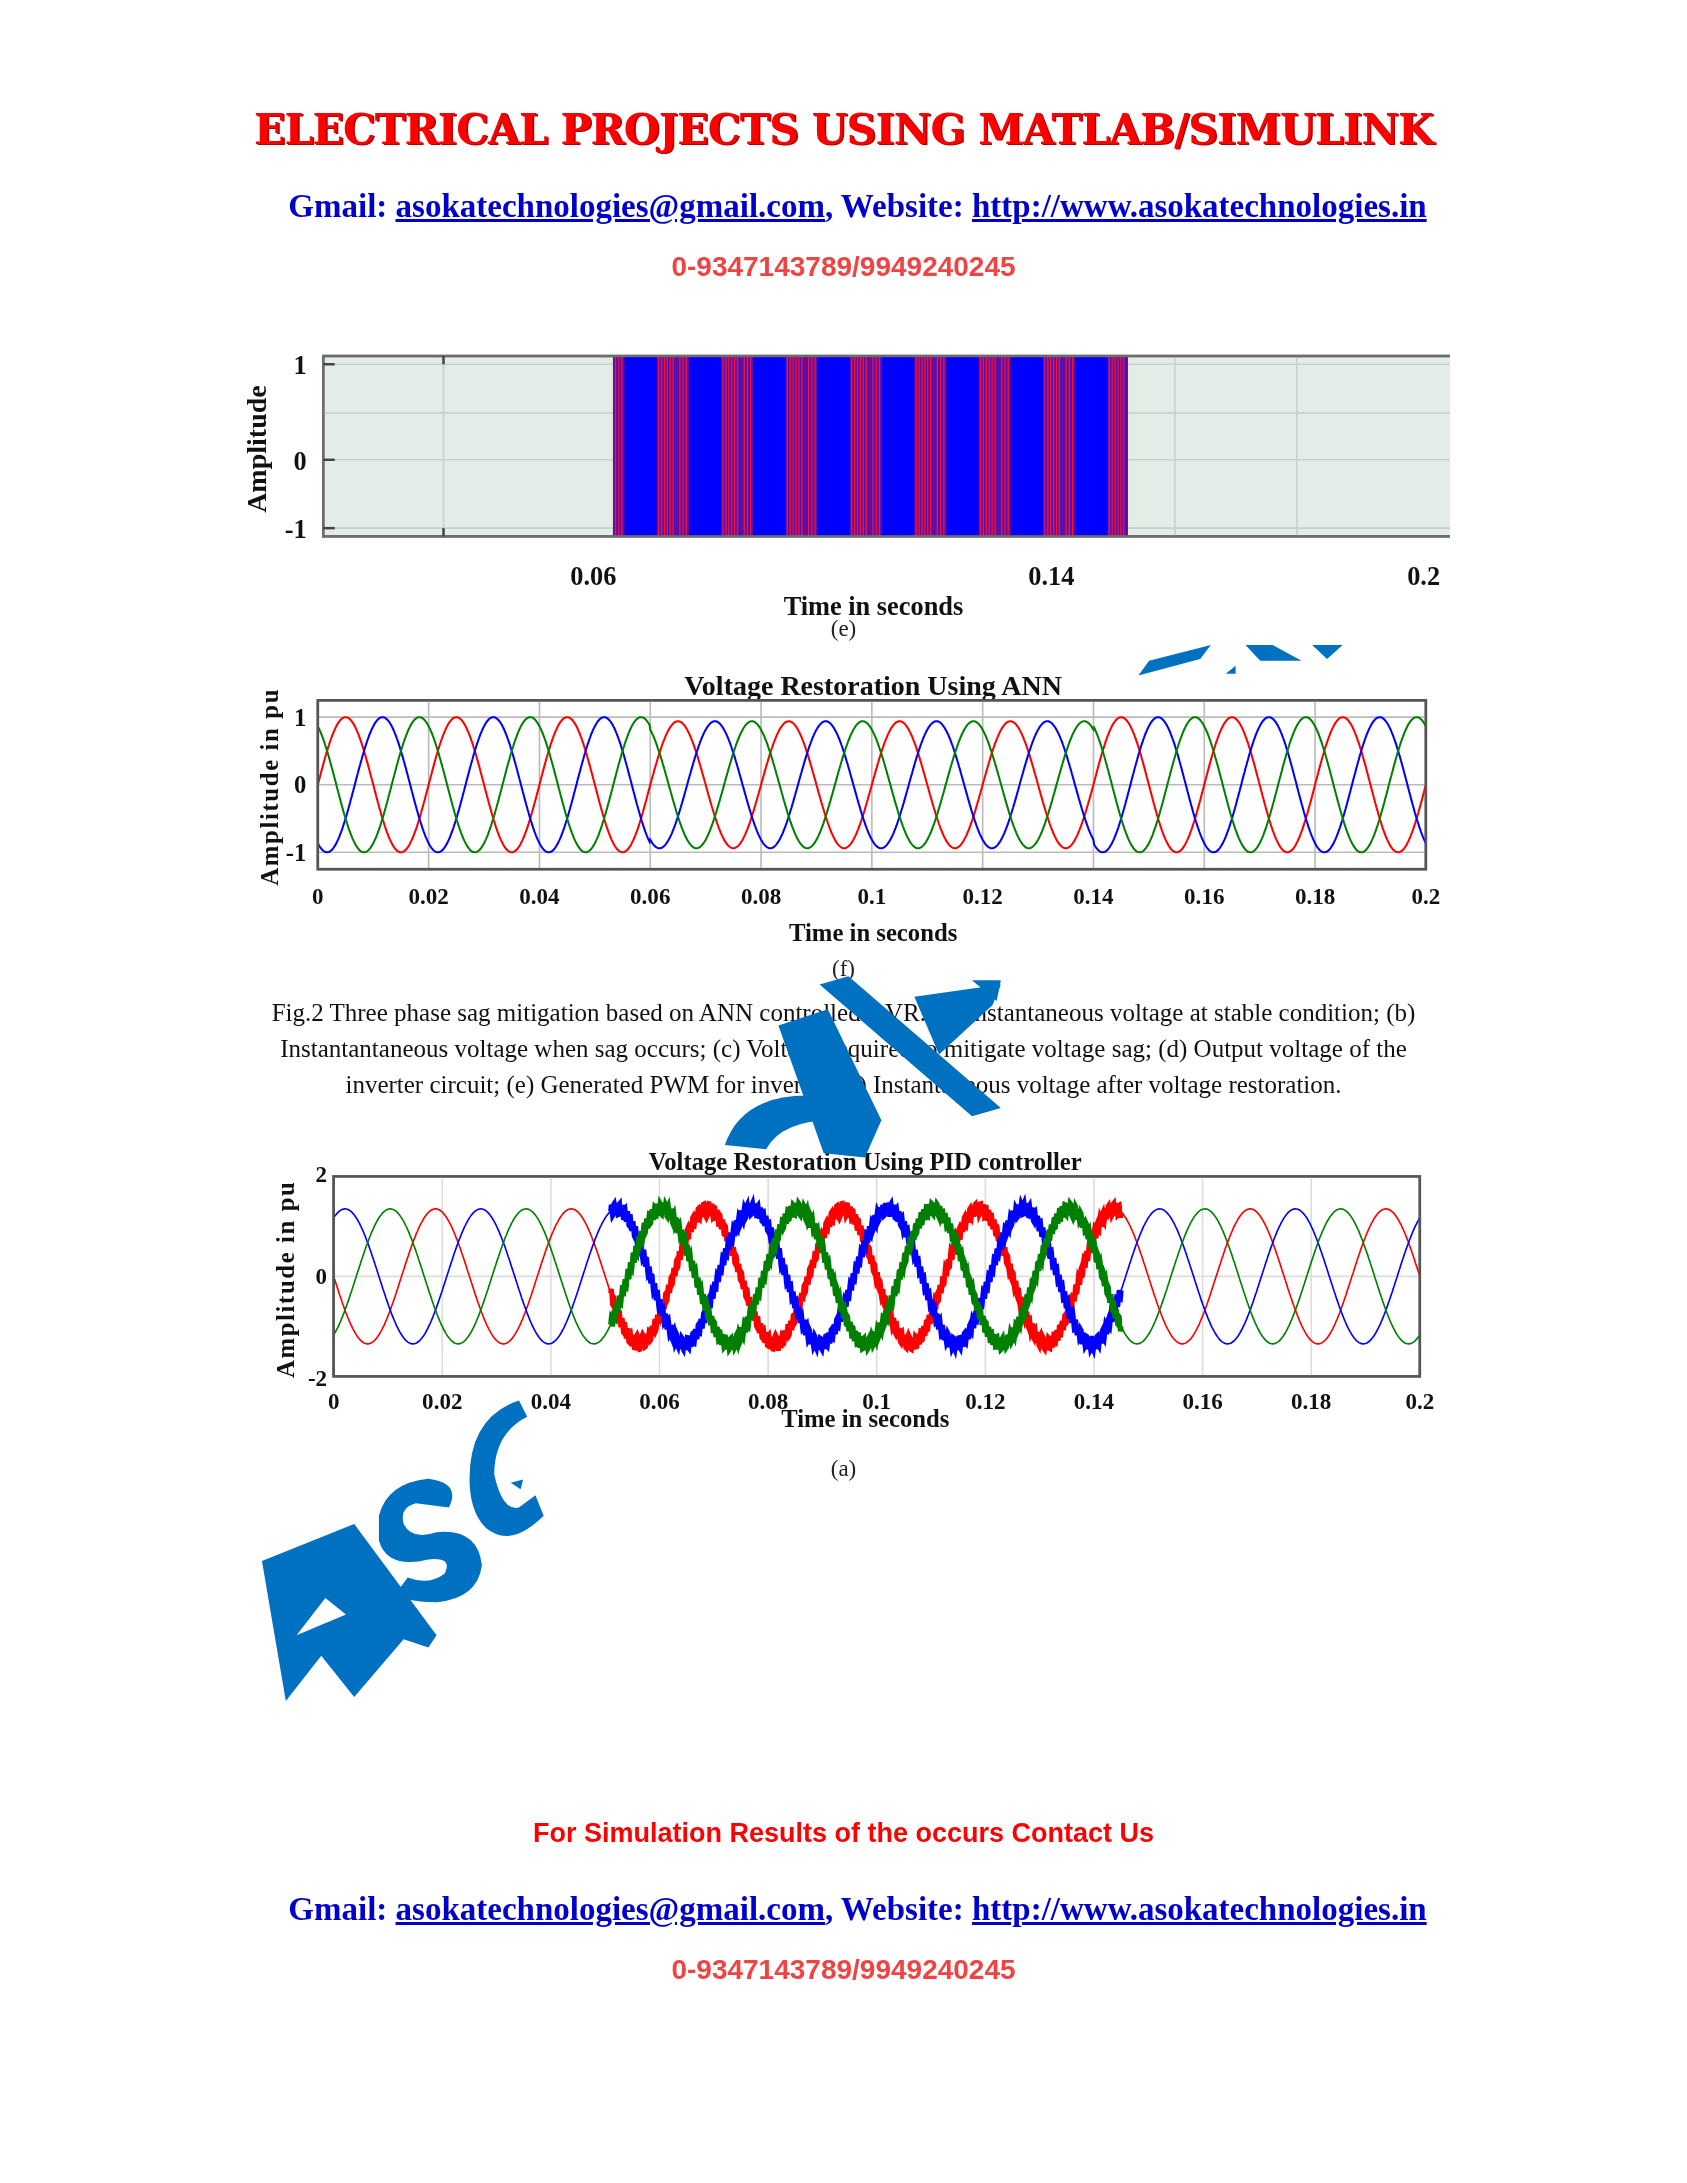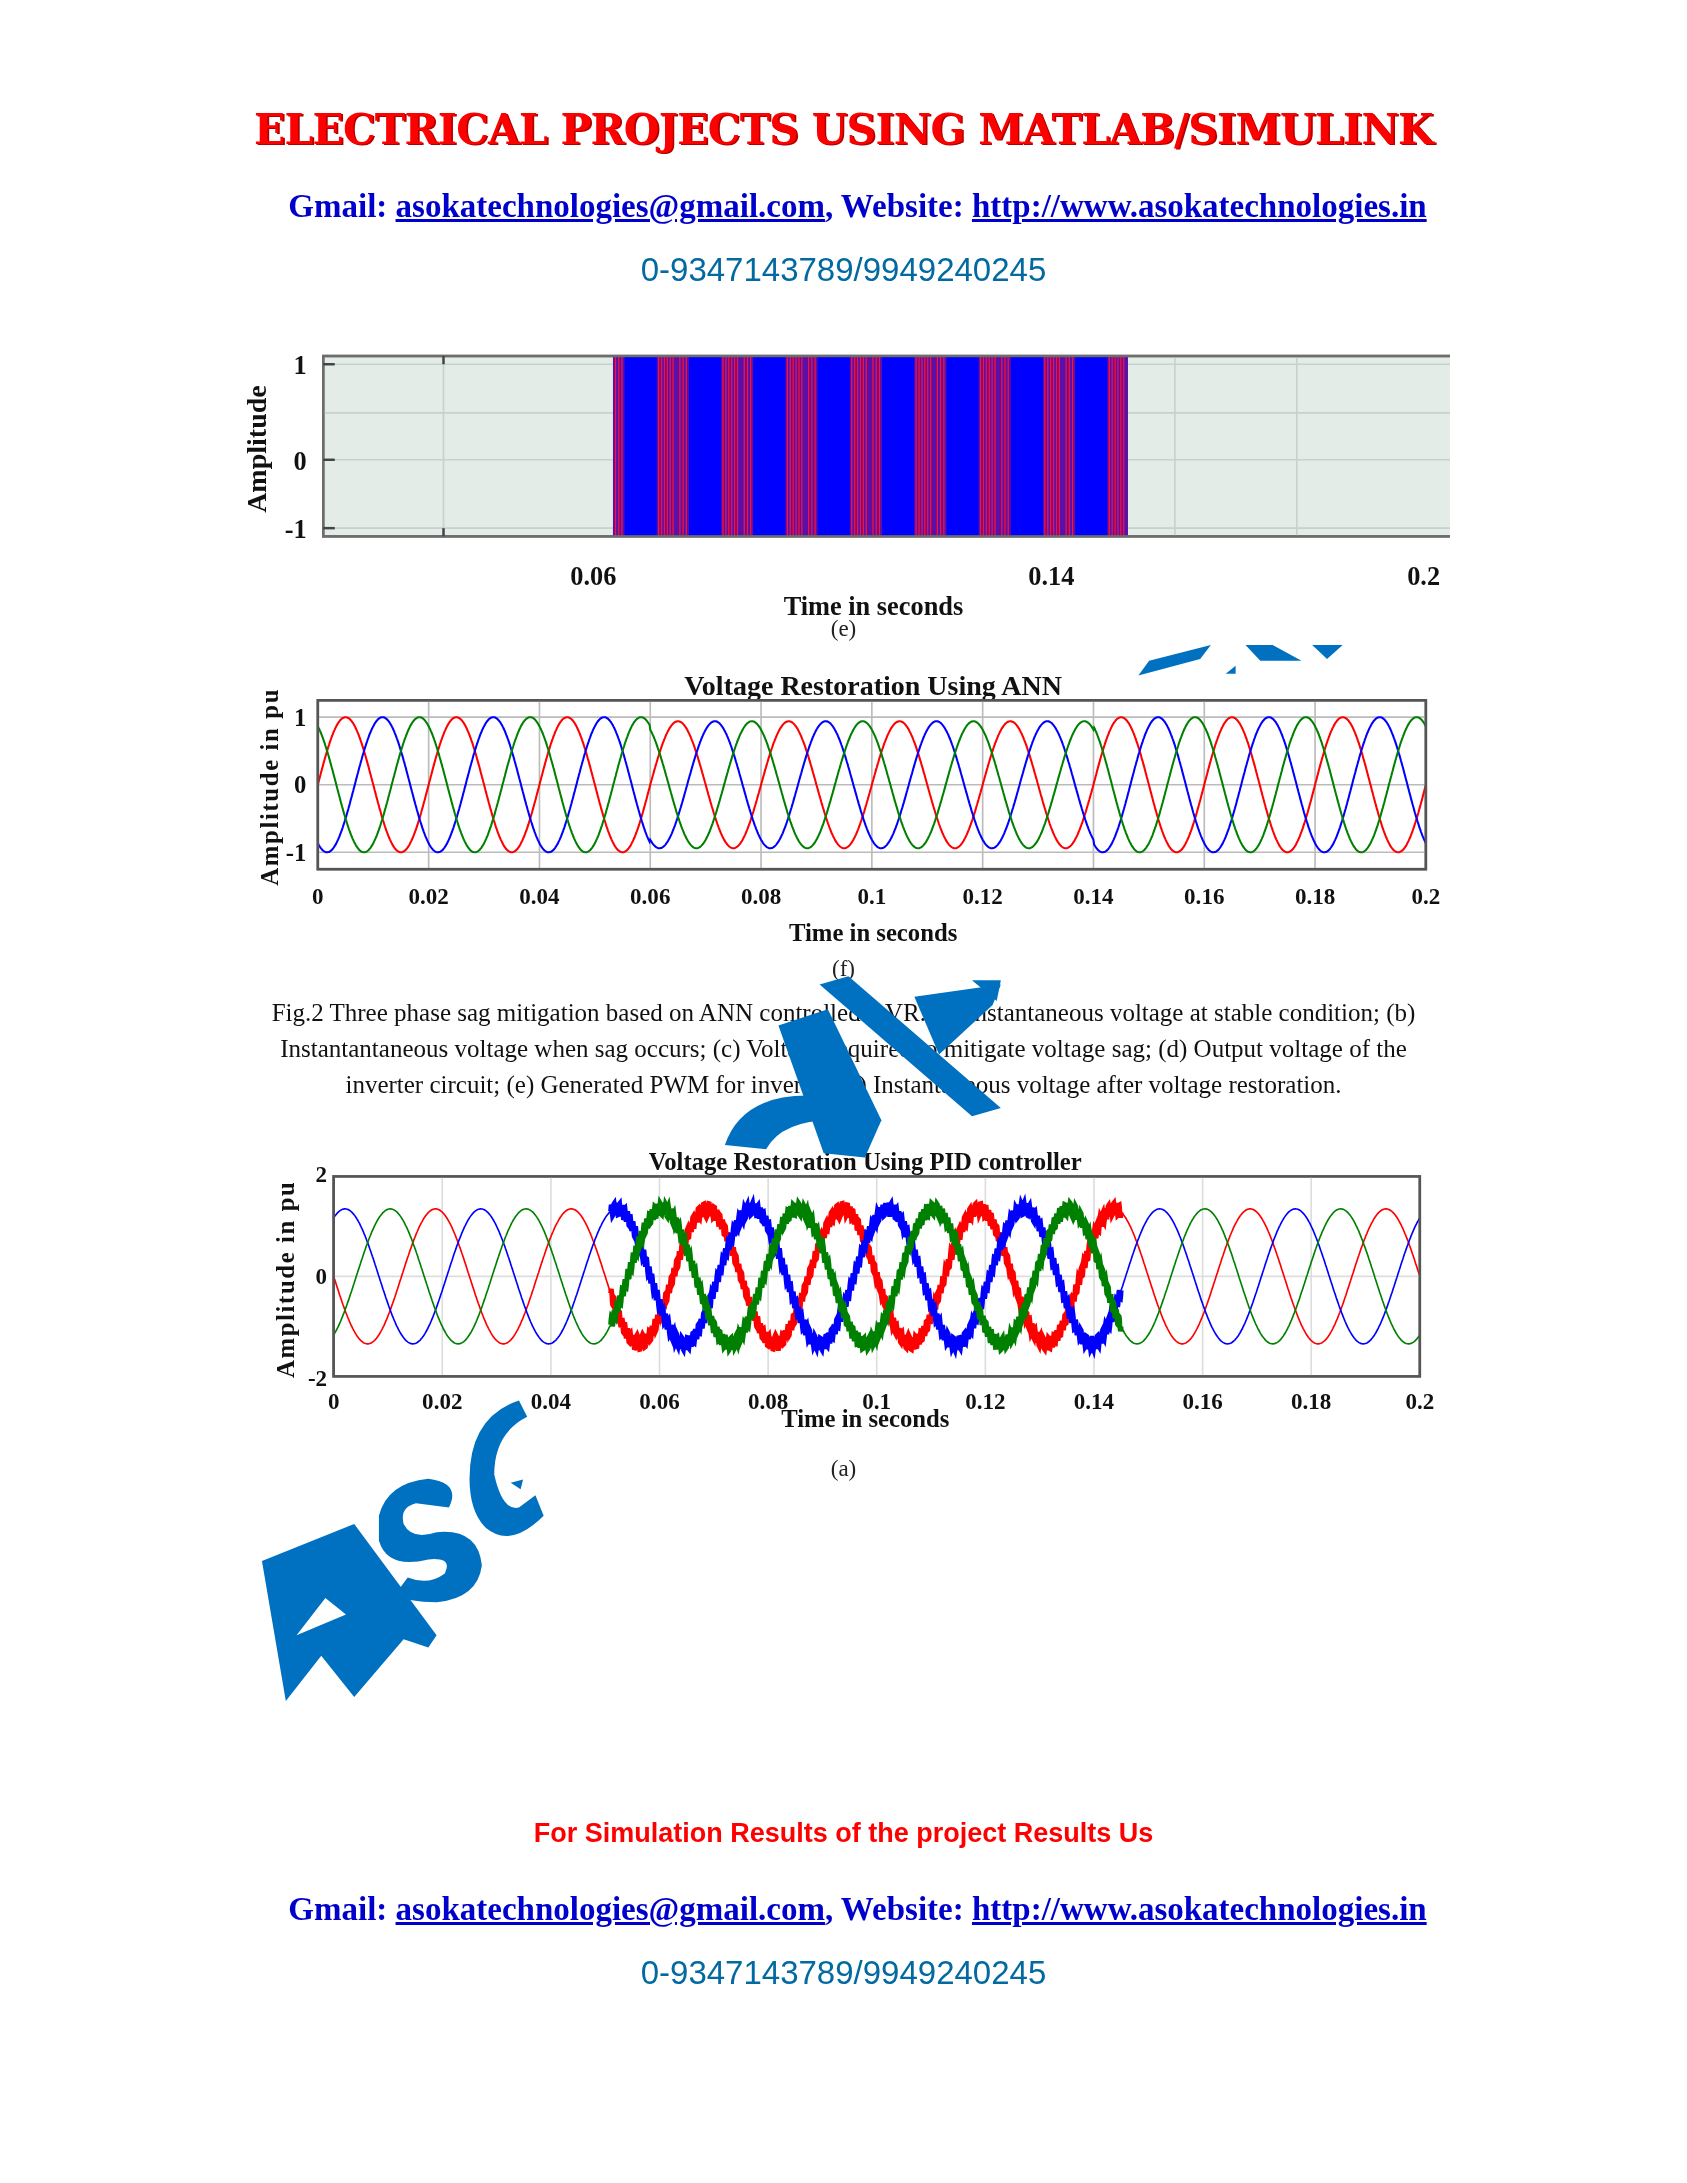--- a/index.html
+++ b/index.html
@@ -3,21 +3,21 @@
 <meta charset="utf-8">
 <style>
   html, body { margin:0; padding:0; }
   body { width:1687px; height:2183px; background:#ffffff; position:relative; overflow:hidden;
          font-family:"Liberation Serif", serif; }
   .center { position:absolute; left:0; width:1687px; text-align:center; }
   .title { top:105px; font-family:"DejaVu Serif", serif; font-weight:bold; font-size:41px; color:#ff0000;
            letter-spacing:-0.8px; transform:scaleY(1.05); text-shadow:1.6px 1.6px 0 #b00000; }
   .contact { font-family:"Liberation Serif", serif; font-weight:bold; font-size:33px; color:#0000cc;margin-left:14px; }
   .contact a { color:#0000cc; text-decoration:underline; text-decoration-thickness:2.5px; }
-  .phone { font-family:"Liberation Sans", sans-serif; font-weight:normal; font-size:33px; color:#0369a1; }
+  .phone { font-family:"Liberation Sans", sans-serif; font-weight:bold; font-size:28px; color:#ef4444; }
   .promo { font-family:"Liberation Sans", sans-serif; font-weight:bold; font-size:27px; color:#ff0000; }
   .caption { top:995px; font-family:"Liberation Serif", serif; font-size:25px; color:#111; line-height:36px; }
   .sublabel { font-family:"Liberation Serif", serif; font-size:23px; color:#222; }
   svg text { font-family:"Liberation Serif", serif; }
   .wm { position:absolute; pointer-events:none; }
 </style>
 </head>
 <body>
 
 <div class="center title">ELECTRICAL PROJECTS USING MATLAB/SIMULINK</div>
@@ -265,18 +265,18 @@
     <polygon points="1180,1190 1215,1190 1210,1215"></polygon>
   </g>
   <g fill="#0070c0">
     <path d="M318 1895 L430 1850 L530 1985 L520 2000 L490 1990 L430 2060 L390 2010 L347 2065 Z M395 1940 L360 1985 L420 1960 Z"></path>
     <path d="M460 1840 Q470 1800 520 1795 Q560 1800 545 1830 L505 1825 Q485 1830 490 1850 Q500 1870 530 1860 Q580 1855 585 1900 Q580 1940 530 1945 Q495 1945 480 1935 L495 1915 Q520 1925 540 1910 Q550 1890 520 1893 Q470 1905 460 1870 Z"></path>
     <path d="M570 1795 Q570 1720 630 1700 L640 1720 Q600 1740 600 1790 Q610 1835 630 1830 L650 1815 L660 1840 Q620 1880 590 1855 Q570 1835 570 1795 Z"></path>
     <polygon points="620,1800 635,1796 632,1808"></polygon>
   </g>
 </svg>
 
-<div class="center promo" style="top:1818px;">For Simulation Results of the project Results Us</div>
+<div class="center promo" style="top:1818px;">For Simulation Results of the occurs Contact Us</div>
 <div class="center contact" style="top:1891px;">
   <span>Gmail: </span><a>asokatechnologies@gmail.com</a><span>, Website: </span><a>http://www.asokatechnologies.in</a>
 </div>
 <div class="center phone" style="top:1954px;">0-9347143789/9949240245</div>
 
 
 </body></html>

